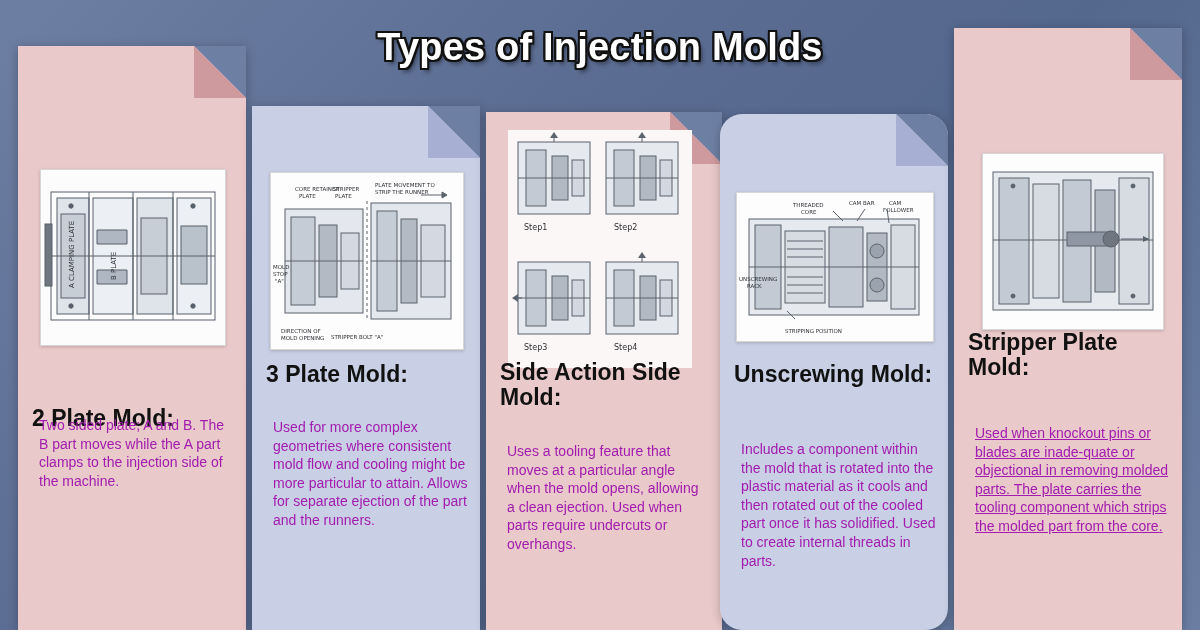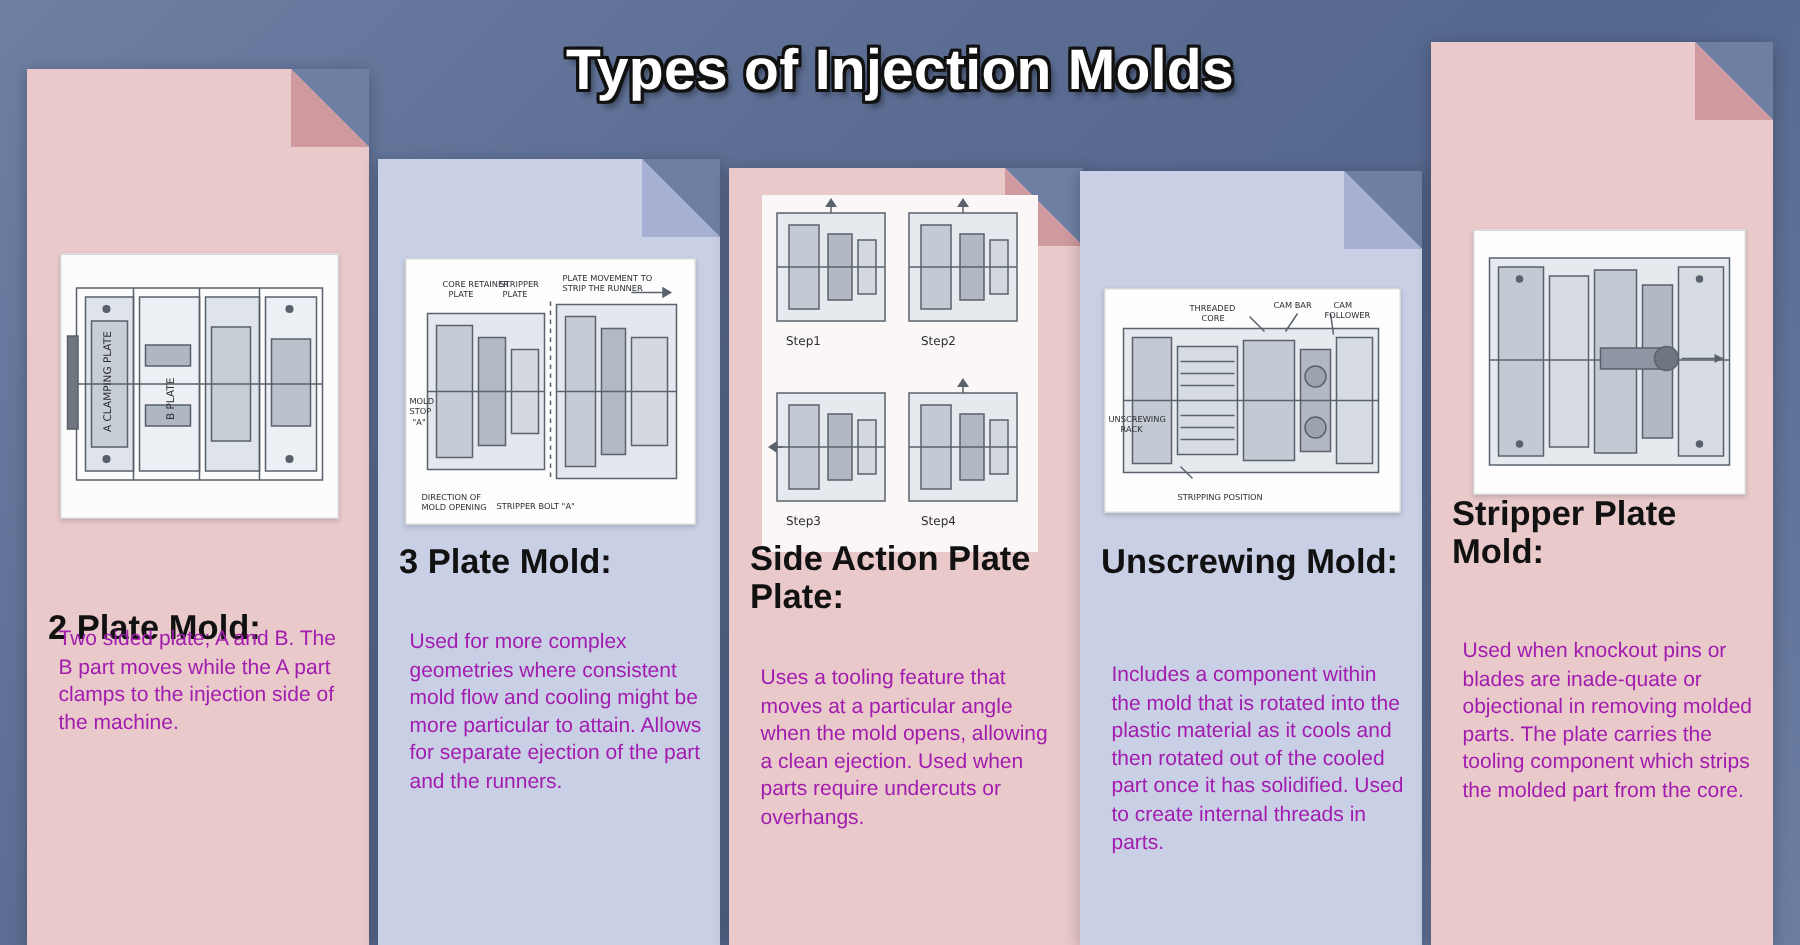--- a/index.html
+++ b/index.html
@@ -226,26 +226,26 @@
               <line x1="98" y1="168" x2="170" y2="168"></line>
             </g>
             <g fill="#2c2f34" font-family="DejaVu Sans, sans-serif" font-size="8">
               <text x="16" y="100">Step1</text>
               <text x="106" y="100">Step2</text>
               <text x="16" y="220">Step3</text>
               <text x="106" y="220">Step4</text>
             </g>
           </svg>
         </div>
-        <div class="card-title" style="top:248px;">Side Action Plate Plate:</div>
+        <div class="card-title" style="top:248px;">Side Action Side Mold:</div>
         <div class="card-body" style="top:330px;">Uses a tooling feature that moves at a particular angle when the mold opens, allowing a clean ejection. Used when parts require undercuts or overhangs.</div>
       </div>
     </div>
 
-    <div class="card" style="left:720px;width:228px;height:516px;top:114px;">
+    <div class="card" style="left:720px;width:228px;height:516px;top:114px;border-radius:22px;">
       <div class="sheet" style="background:#c9cfe4;"></div>
       <div class="fold" style="width:52px;height:52px;">
         <div class="under" style="border-left:52px solid transparent;border-top:52px solid #6d7fa3;"></div>
         <div class="flap" style="border-right:52px solid transparent;border-bottom:52px solid #a7b0d2;"></div>
       </div>
       <div class="card-inner">
         <div class="thumb" style="left:16px;top:78px;width:196px;height:148px;">
           <svg width="196" height="148" viewBox="0 0 196 148">
             <rect x="0" y="0" width="196" height="148" fill="#fdfdfd"></rect>
             <g stroke="#5a626d" stroke-width="1" fill="none">
@@ -311,18 +311,18 @@
               <path d="M138 85 h28"></path>
               <path d="M166 85 l-6 -3 v6z" fill="#5a626d" stroke="none"></path>
               <circle cx="30" cy="32" r="2" fill="#5a626d"></circle>
               <circle cx="30" cy="142" r="2" fill="#5a626d"></circle>
               <circle cx="150" cy="32" r="2" fill="#5a626d"></circle>
               <circle cx="150" cy="142" r="2" fill="#5a626d"></circle>
             </g>
           </svg>
         </div>
         <div class="card-title" style="top:302px;">Stripper Plate Mold:</div>
-        <div class="card-body" style="top:396px;">Used when knockout pins or blades are inade-quate or objectional in removing molded parts. The plate carries the tooling component which strips the molded part from the core.</div>
+        <div class="card-body" style="top:396px;text-decoration:underline;">Used when knockout pins or blades are inade-quate or objectional in removing molded parts. The plate carries the tooling component which strips the molded part from the core.</div>
       </div>
     </div>
 
   </div>
 </div>
 
 </body></html>

